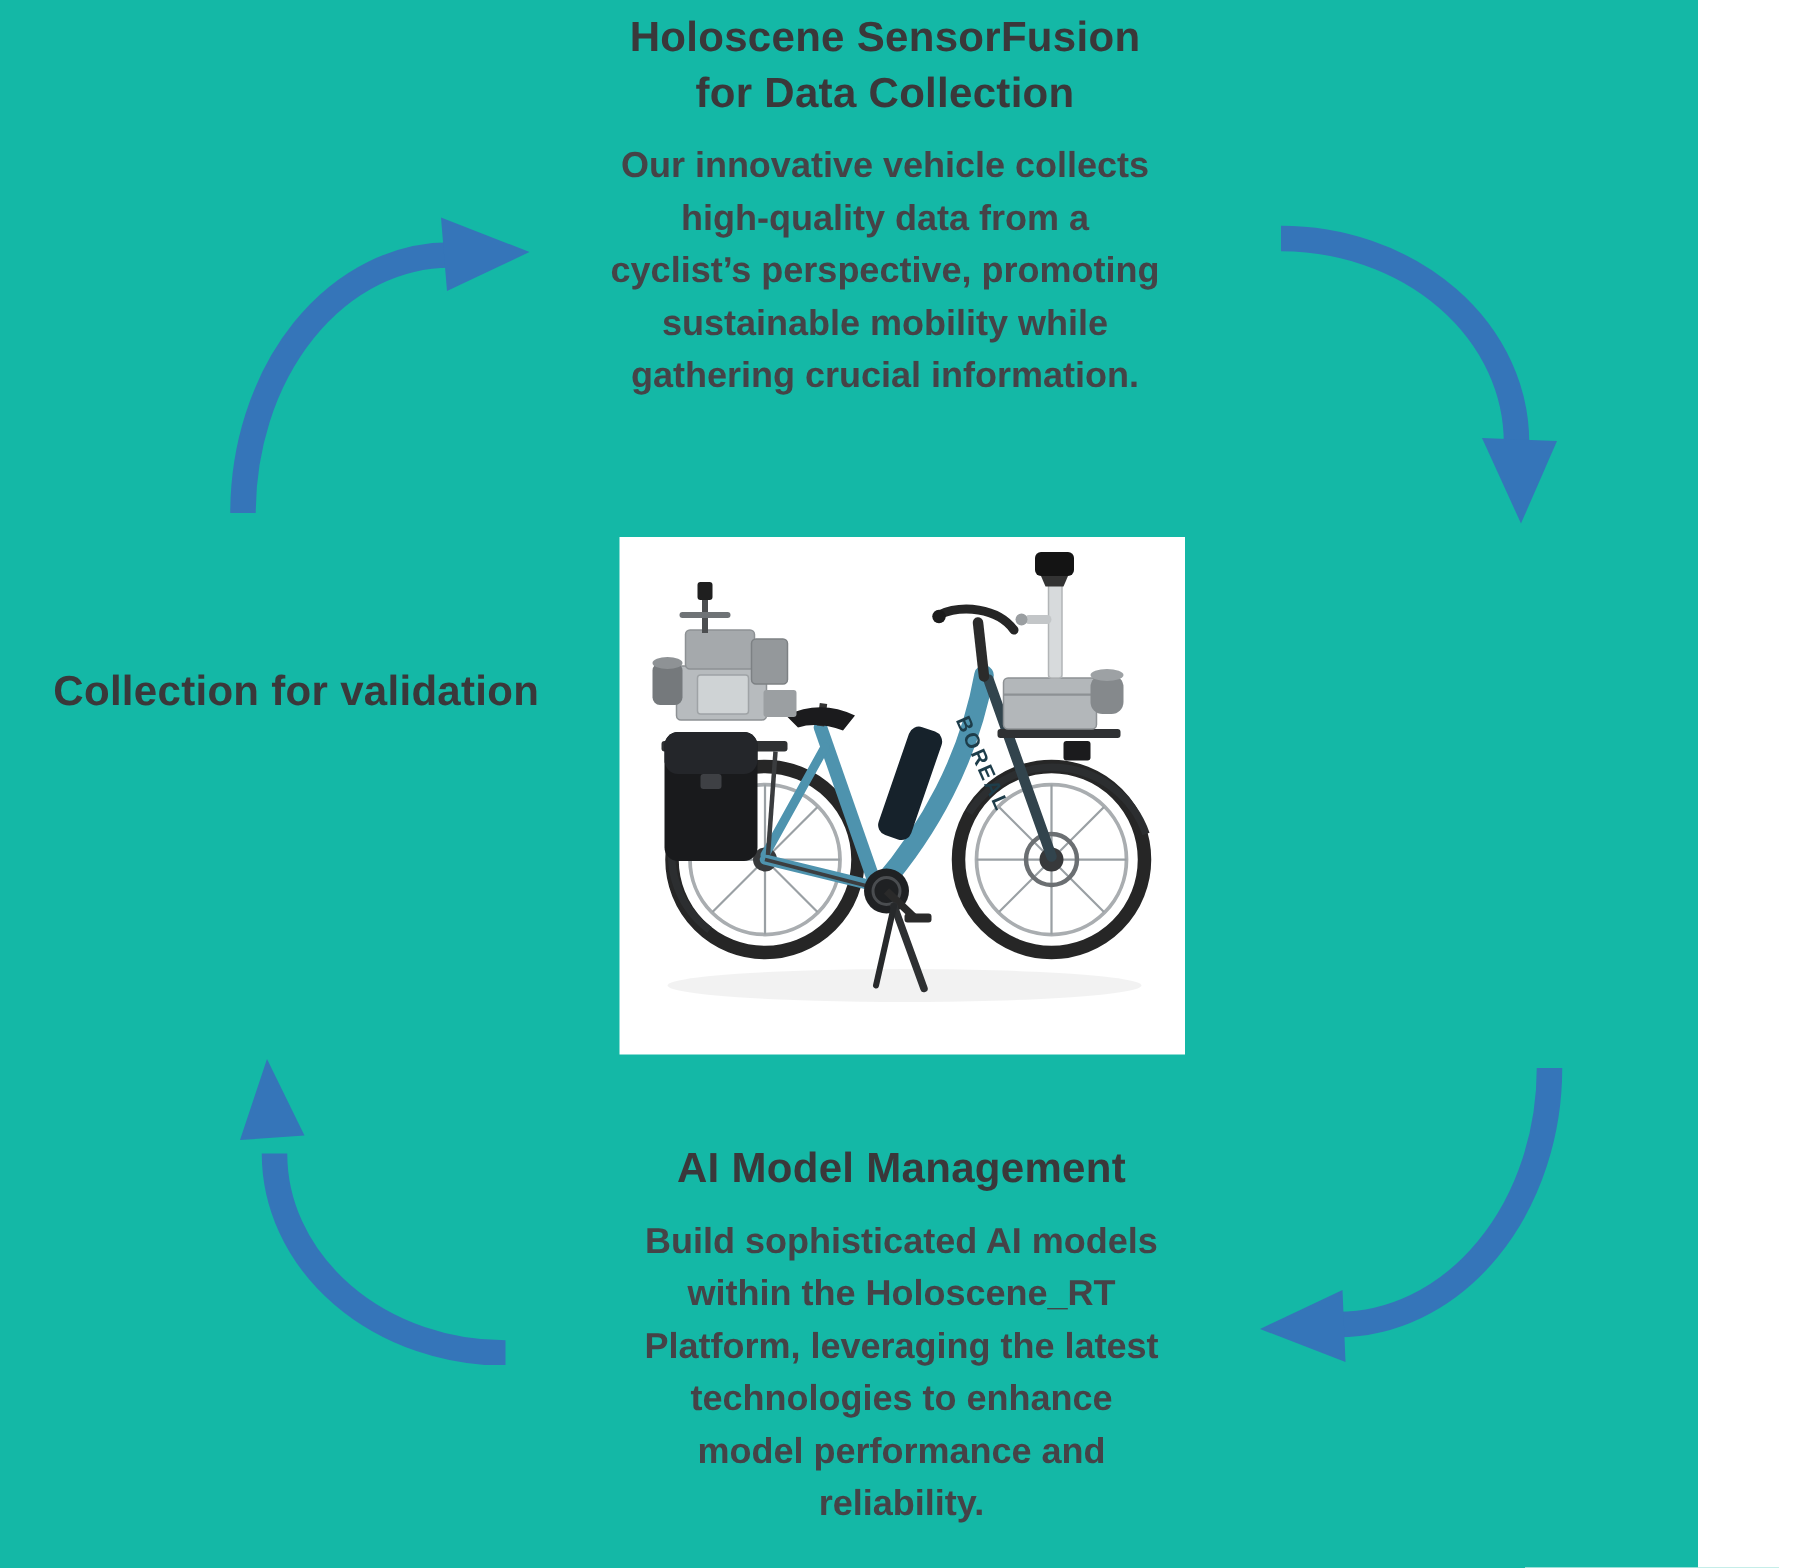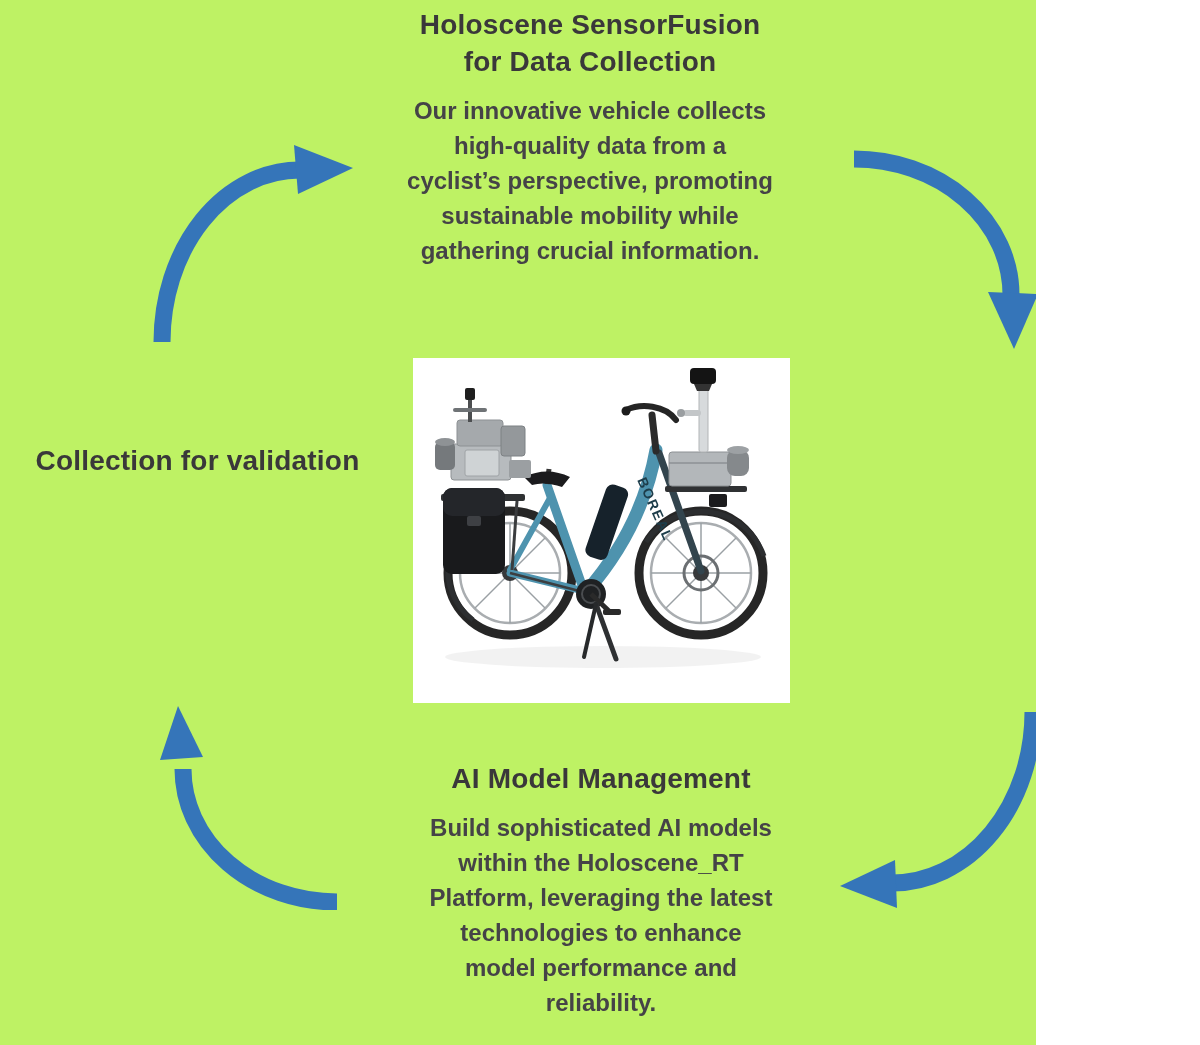--- a/index.html
+++ b/index.html
@@ -1,17 +1,17 @@
 <!DOCTYPE html>
 <html><head>
 <meta charset="utf-8">
 <style>
   html,body{margin:0;padding:0;background:#ffffff;}
   .canvas{
-    position:relative;width:1036px;height:1045px;background:#bef264;
+    position:relative;width:1132px;height:1045px;background:#14b8a6;
     font-family:"Liberation Sans",sans-serif;overflow:hidden;
   }
   .block{position:absolute;text-align:center;}
   .block h2{
     margin:0;font-size:28px;line-height:37px;font-weight:700;
     color:#3a383a;white-space:pre-line;letter-spacing:0.2px;
   }
   .block p{
     margin:13px 0 0;font-size:24px;line-height:35px;font-weight:700;
     color:#454347;white-space:pre-line;

